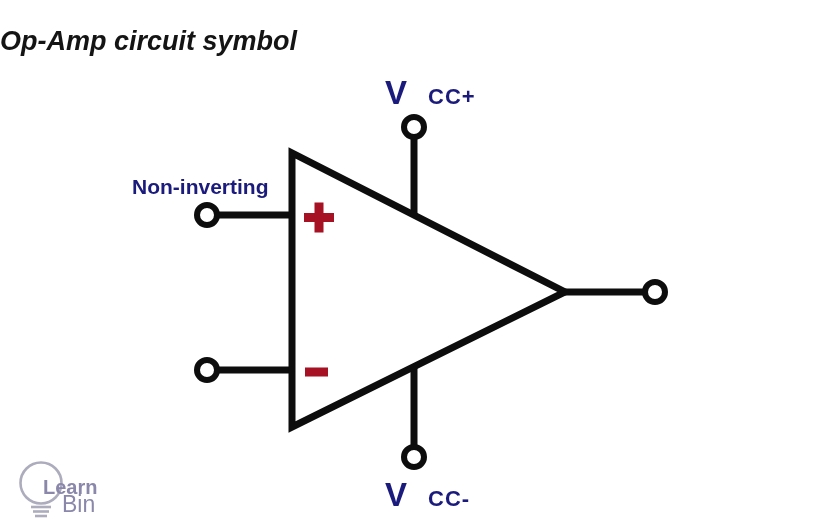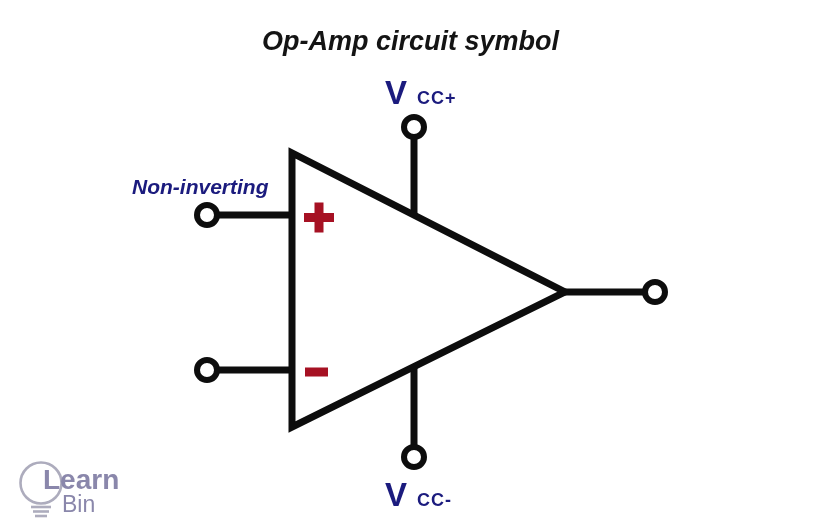--- a/index.html
+++ b/index.html
@@ -20,28 +20,26 @@
   }
   .art{position:absolute;left:0;top:0;}
   .wire{stroke:var(--ink);stroke-width:7;}
   .tri{fill:#ffffff;stroke:var(--ink);stroke-width:7;stroke-linejoin:miter;}
   .terminal{fill:#ffffff;stroke:var(--ink);stroke-width:6;}
   .sign{fill:var(--accent);}
   .lbl{
     position:absolute;
     color:var(--navy);
     font-weight:bold;
-    font-style:italic;
     white-space:nowrap;
     line-height:1;
   }
   .title{
     position:absolute;
     left:0;top:28px;width:100%;
-    text-align:center;
     color:#141414;
     font-size:27px;
     font-weight:bold;
     font-style:italic;
     line-height:1;
   }
   .lbl-noninv{left:132px;top:176px;font-size:21px;}
   .lbl-inv{left:142px;top:337px;font-size:21px;}
   .lbl-output{left:571px;top:308px;font-size:30px;}
   .vcc{
@@ -49,29 +47,29 @@
     color:var(--navy);
     font-weight:bold;
     font-style:normal;
     white-space:nowrap;
     display:flex;
     align-items:baseline;
   }
   .vcc-top{left:385px;top:76px;}
   .vcc-bottom{left:385px;top:478px;}
   .vcc .v{font-size:33px;line-height:1;}
-  .vcc .rest{font-size:18px;line-height:1;margin-left:10px;letter-spacing:1px;}
+  .vcc .rest{font-size:22px;line-height:1;margin-left:21px;letter-spacing:1px;}
   .logo{
     position:absolute;left:18px;top:455px;width:112px;height:66px;
   }
   .logo-svg{position:absolute;left:0;top:0;}
   .logo-line1{
-    position:absolute;left:25px;top:11px;
+    position:absolute;left:25px;top:22px;
     color:var(--logo_text);
-    font-size:28px;font-weight:bold;line-height:1;
+    font-size:20px;font-weight:bold;line-height:1;
   }
   .logo-line2{
     position:absolute;left:44px;top:38px;
     color:var(--logo_text);
     font-size:23px;font-weight:normal;line-height:1;
   }
 </style>
 </head>
 <body>
 

